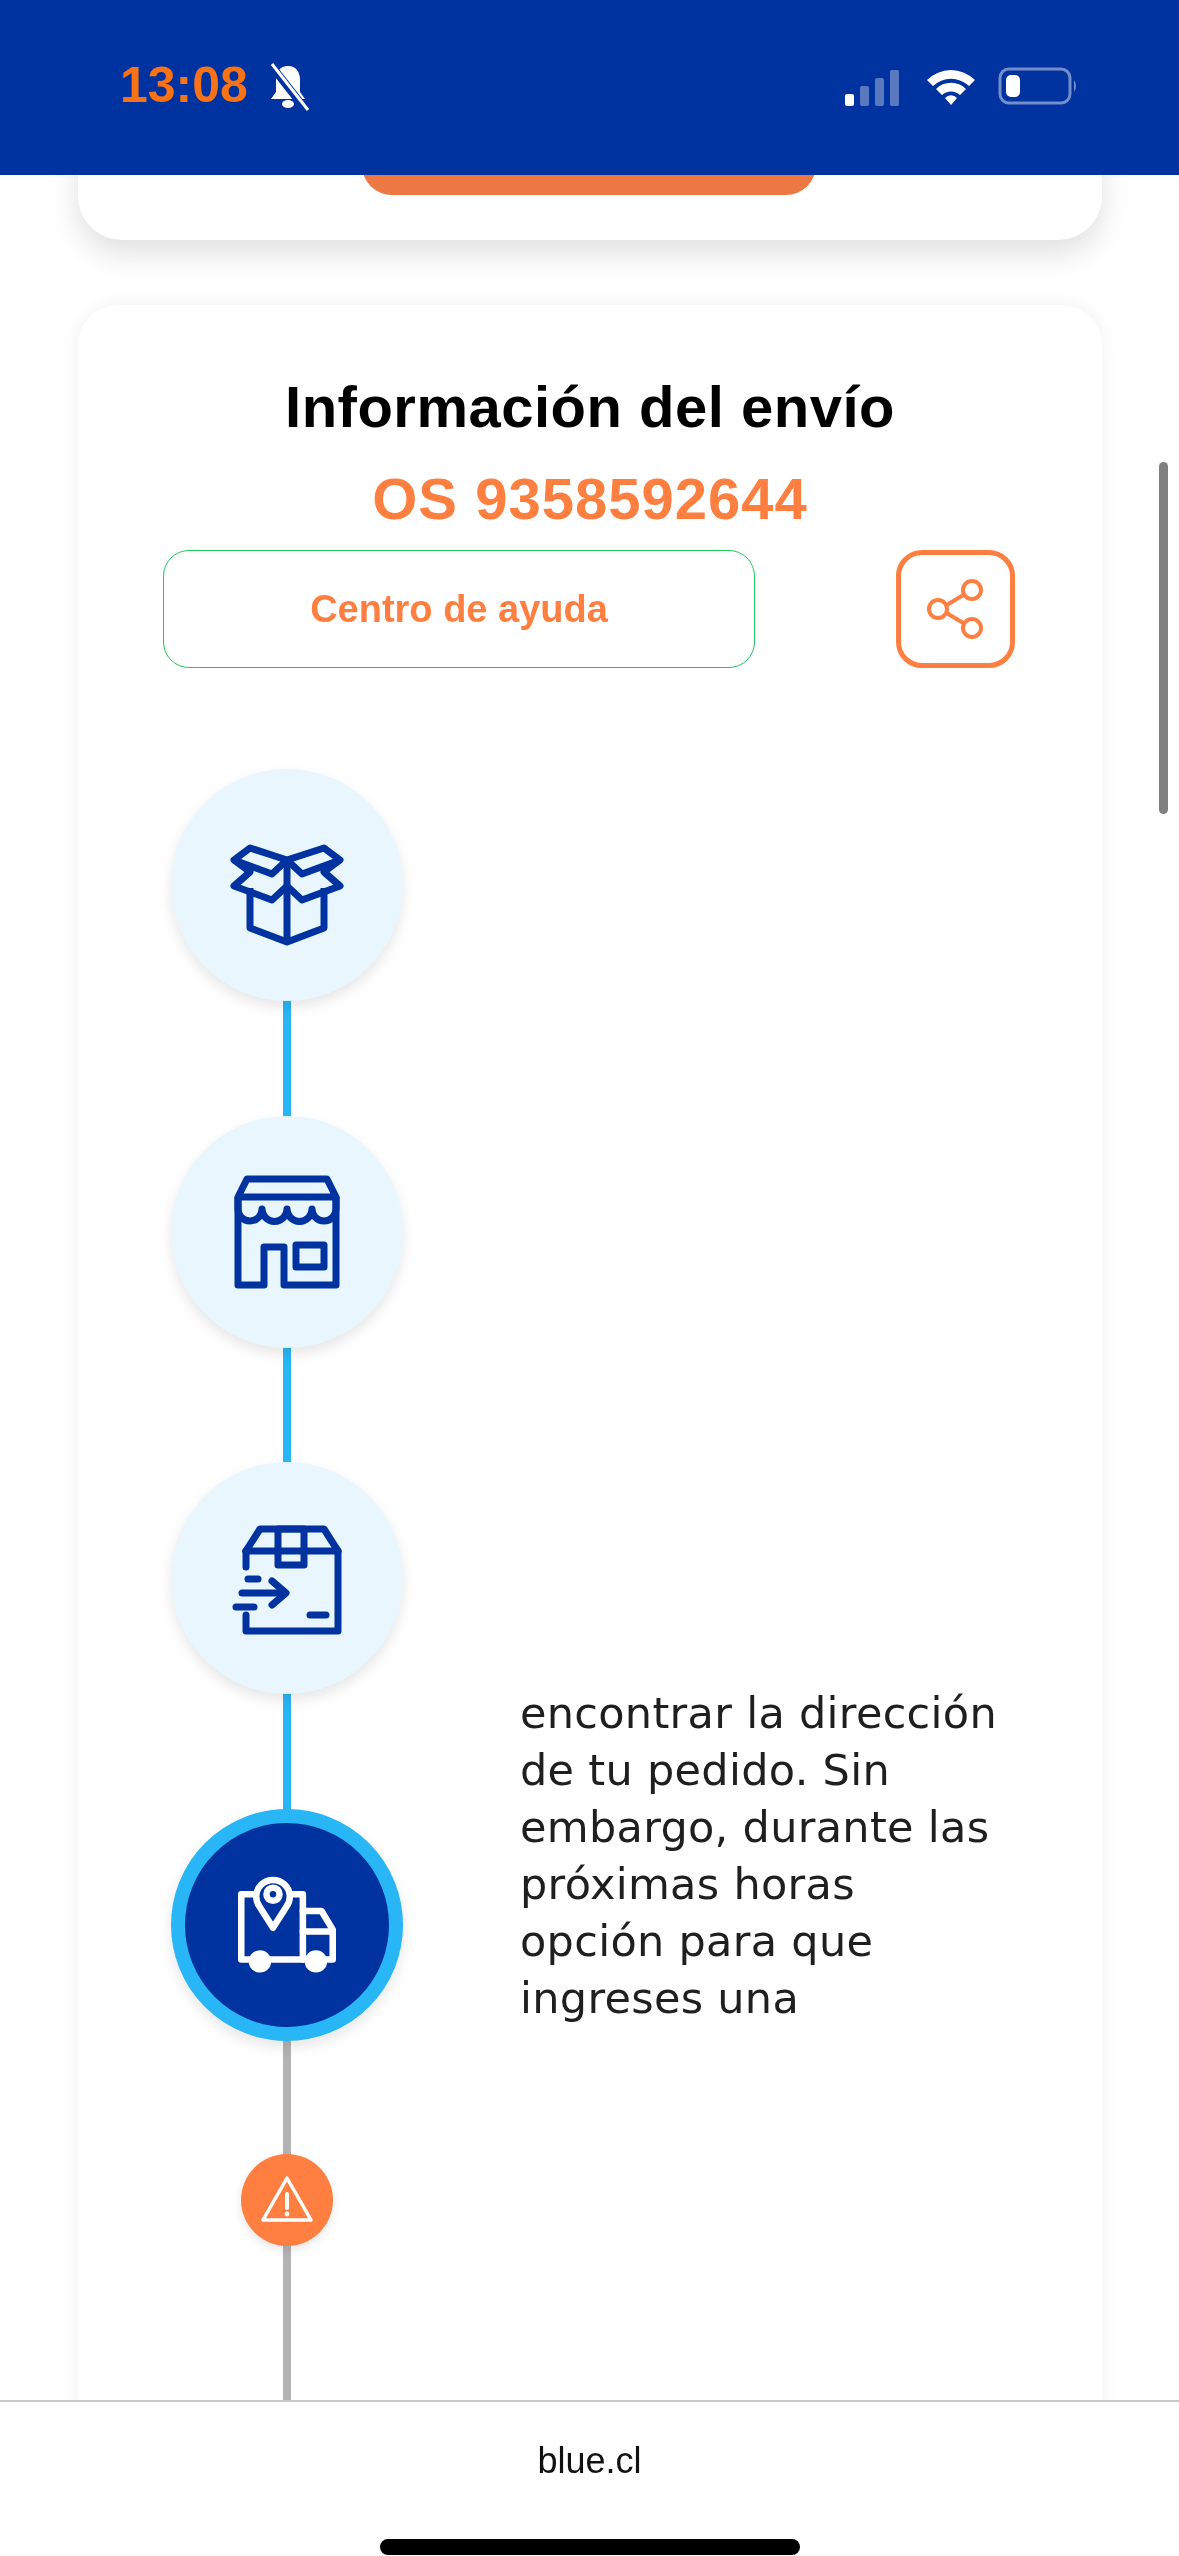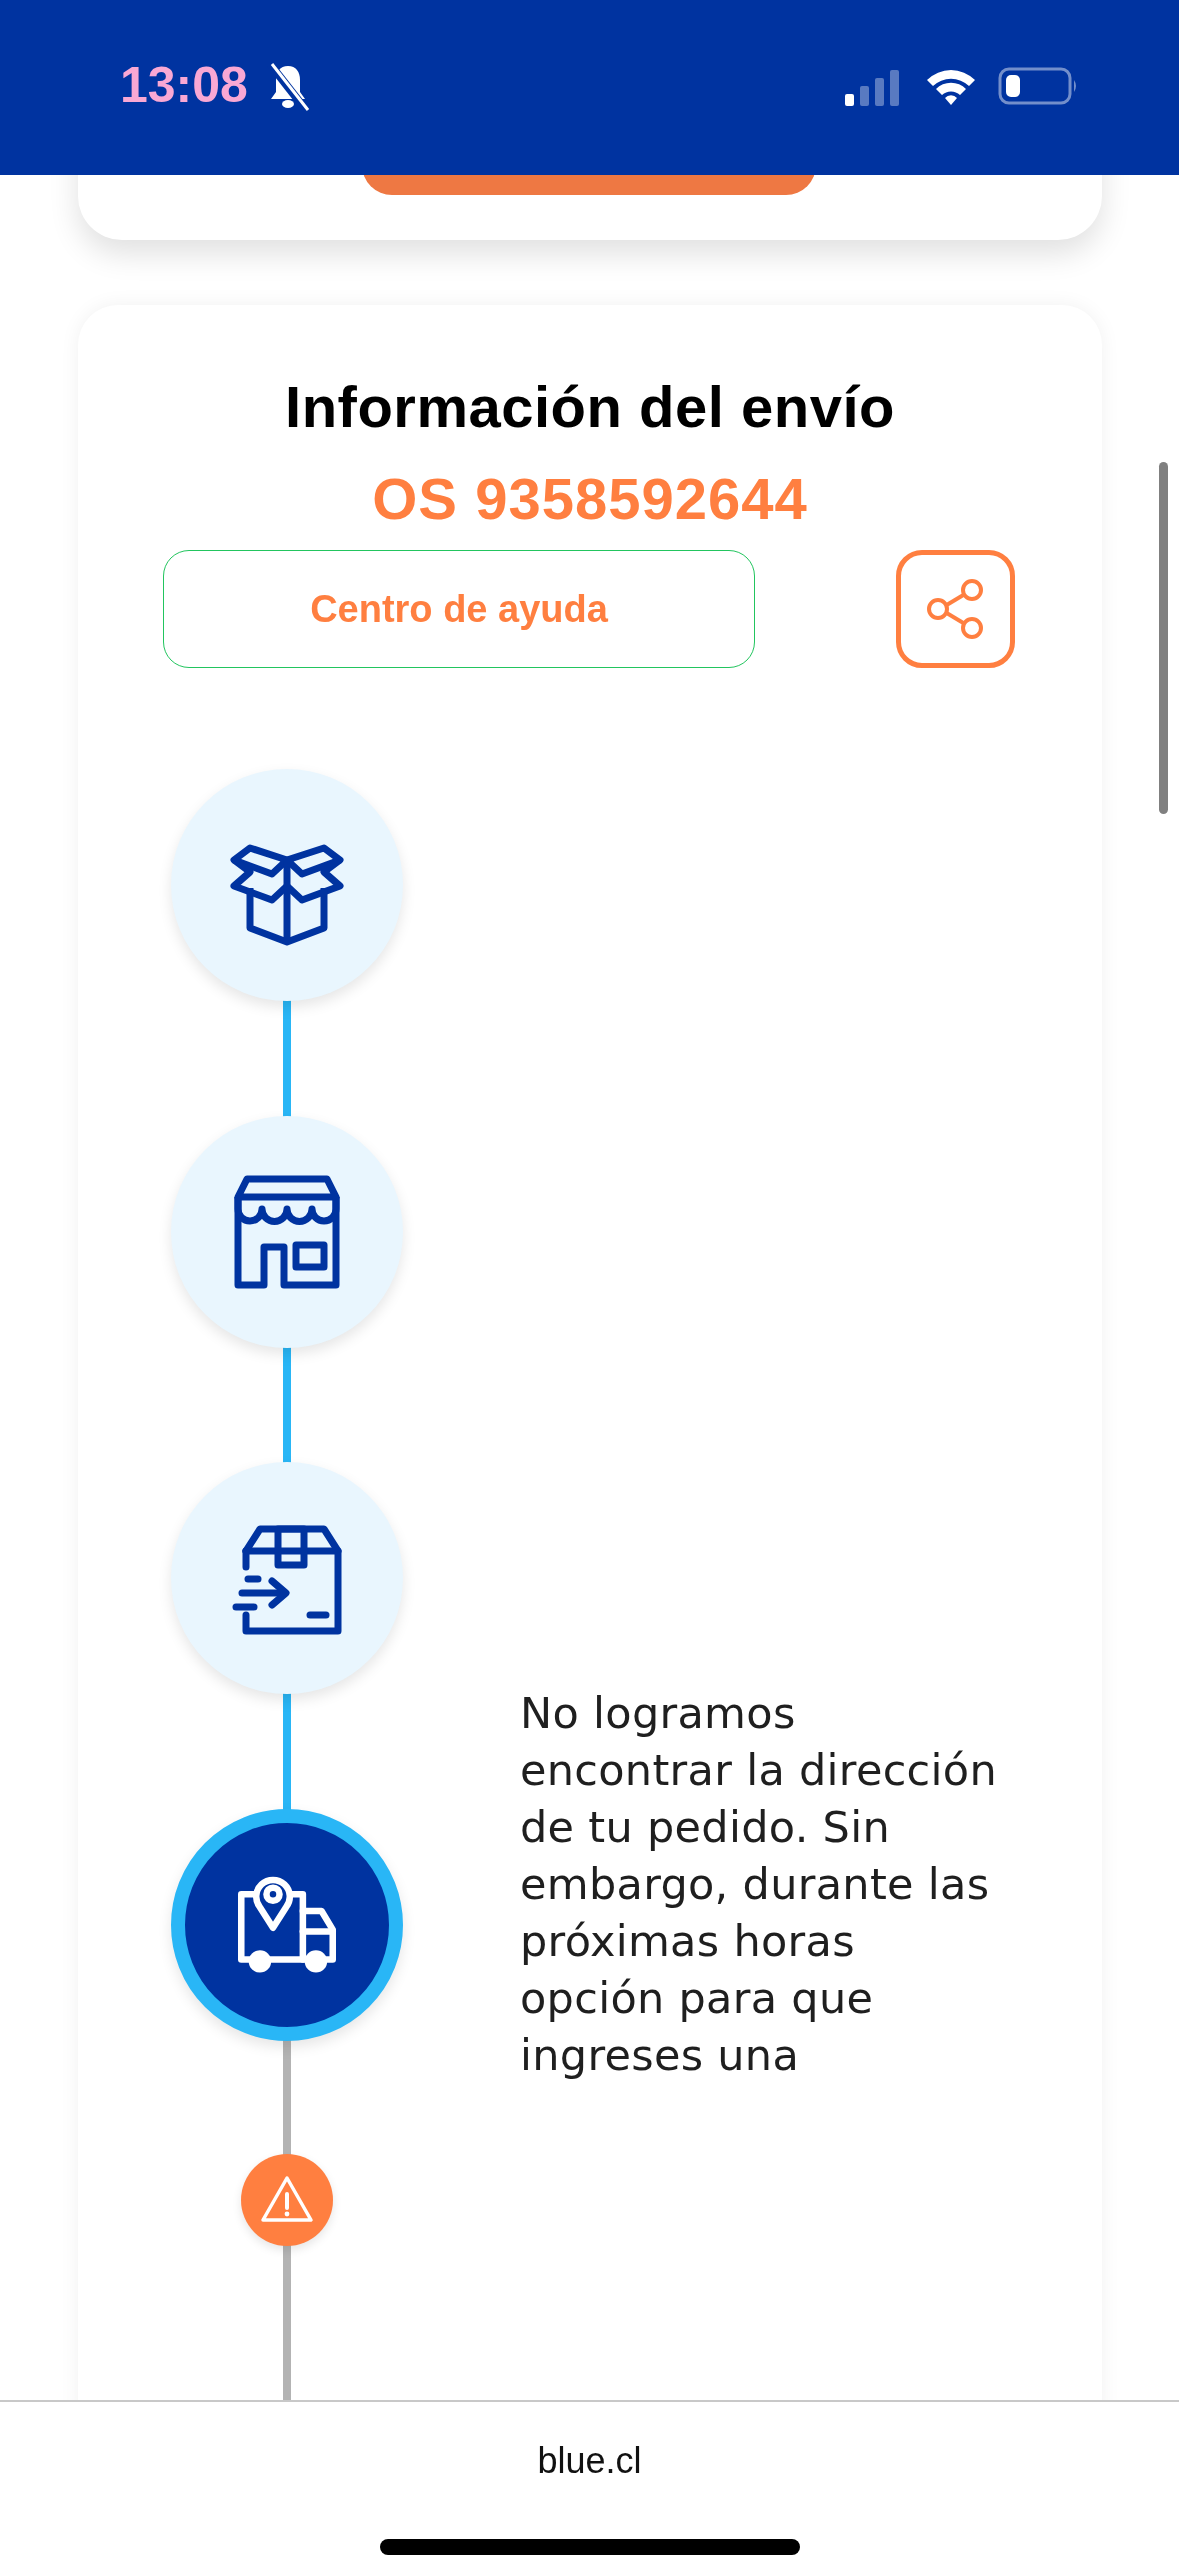--- a/index.html
+++ b/index.html
@@ -1,21 +1,21 @@
 <!DOCTYPE html>
 <html><head>
 <meta charset="utf-8">
 <style>
   * { box-sizing: border-box; margin: 0; padding: 0; }
   html, body { width: 1179px; height: 2556px; overflow: hidden; background: #ffffff; }
   body { position: relative; font-family: "Liberation Sans", "DejaVu Sans", sans-serif; }
 
   
   .status-bar { position: absolute; left: 0; top: 0; width: 1179px; height: 175px; background: #0033A0; z-index: 10; }
-  .status-time { position: absolute; left: 120px; top: 56px; color: #f9a8d4; font-size: 50px; font-weight: 600; letter-spacing: 0px; font-family: "Liberation Sans", sans-serif; }
+  .status-time { position: absolute; left: 120px; top: 56px; color: #f97316; font-size: 50px; font-weight: 600; letter-spacing: 0px; font-family: "Liberation Sans", sans-serif; }
   .bell-icon { position: absolute; left: 266px; top: 62px; width: 44px; height: 50px; }
   .signal-icon { position: absolute; left: 843px; top: 68px; width: 60px; height: 38px; }
   .wifi-icon { position: absolute; left: 925px; top: 66px; width: 52px; height: 40px; }
   .battery-icon { position: absolute; left: 998px; top: 66px; width: 82px; height: 40px; }
 
   
   .top-card { position: absolute; left: 78px; top: 60px; width: 1024px; height: 180px; background: #fff; border-radius: 44px; box-shadow: 0 14px 30px rgba(0,0,0,0.12); }
   .top-card-button { position: absolute; left: 284px; top: 40px; width: 454px; height: 95px; background: #EE7843; border-radius: 30px; }
 
   
@@ -159,21 +159,20 @@
 
   <div class="warning-node" style="top:1849px;">
     <svg viewBox="0 0 60 60">
       <path d="M30 8 L54 50 L6 50 Z" fill="none" stroke="#fff" stroke-width="3.5" stroke-linejoin="round"></path>
       <line x1="30" y1="24" x2="30" y2="38" stroke="#fff" stroke-width="4" stroke-linecap="round"></line>
       <circle cx="30" cy="44" r="2.4" fill="#fff"></circle>
     </svg>
   </div>
 
   <div class="status-message">
-    <span>No logramos</span>
     <span>encontrar la dirección</span>
     <span>de tu pedido. Sin</span>
     <span>embargo, durante las</span>
     <span>próximas horas</span>
     <span>opción para que</span>
     <span>ingreses una</span>
   </div>
 </div>
 
 <div class="scroll-thumb"></div>

